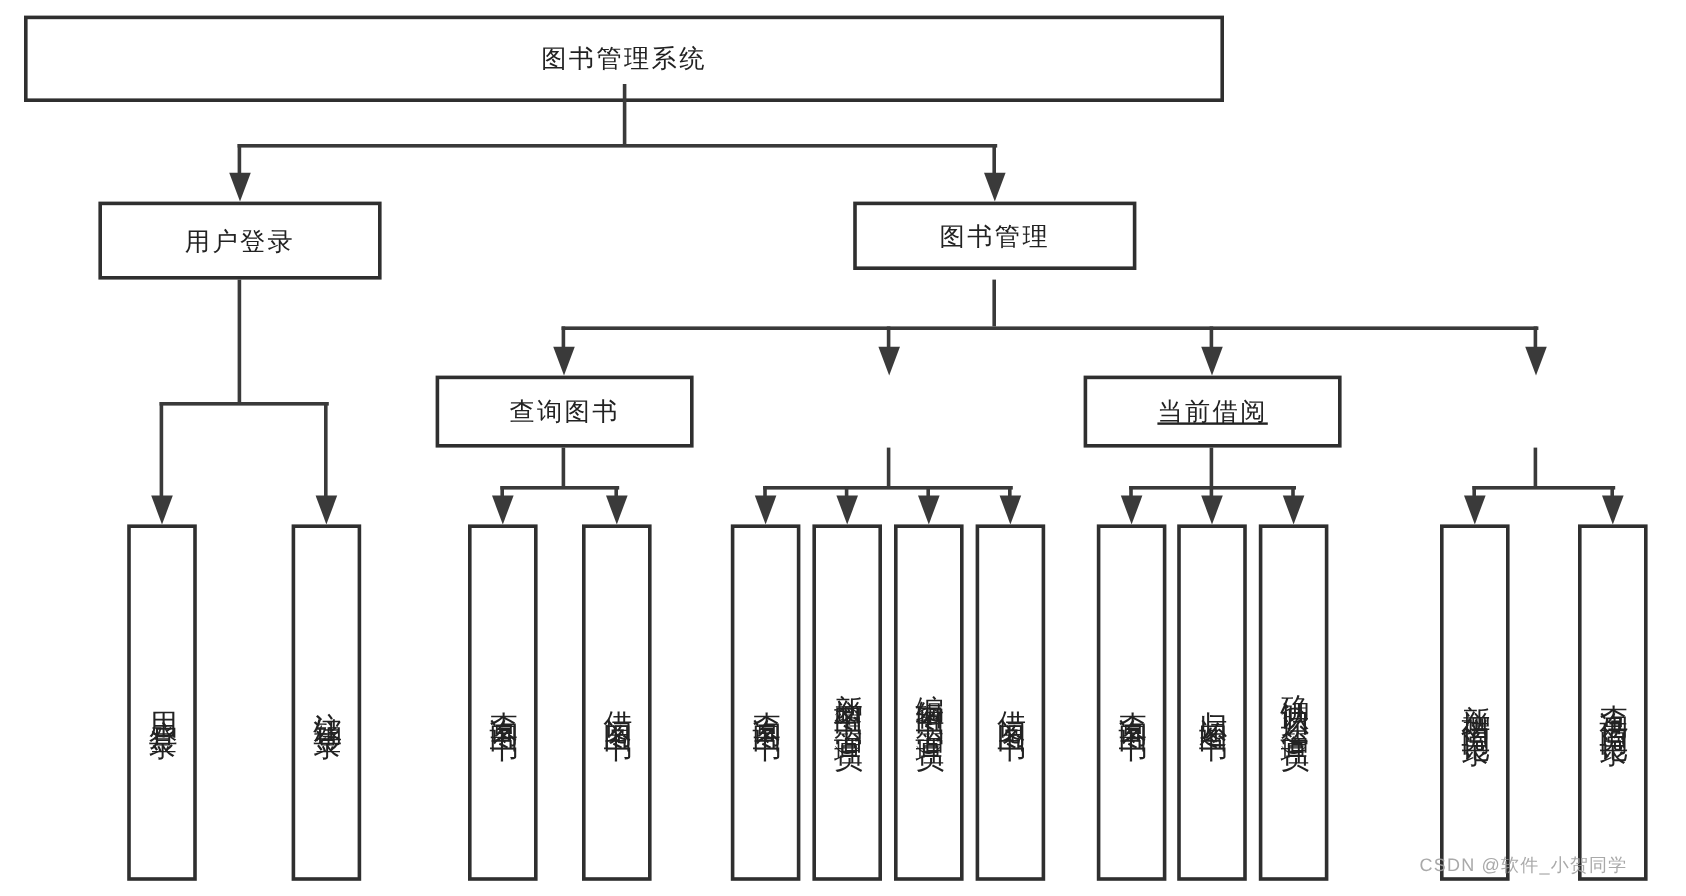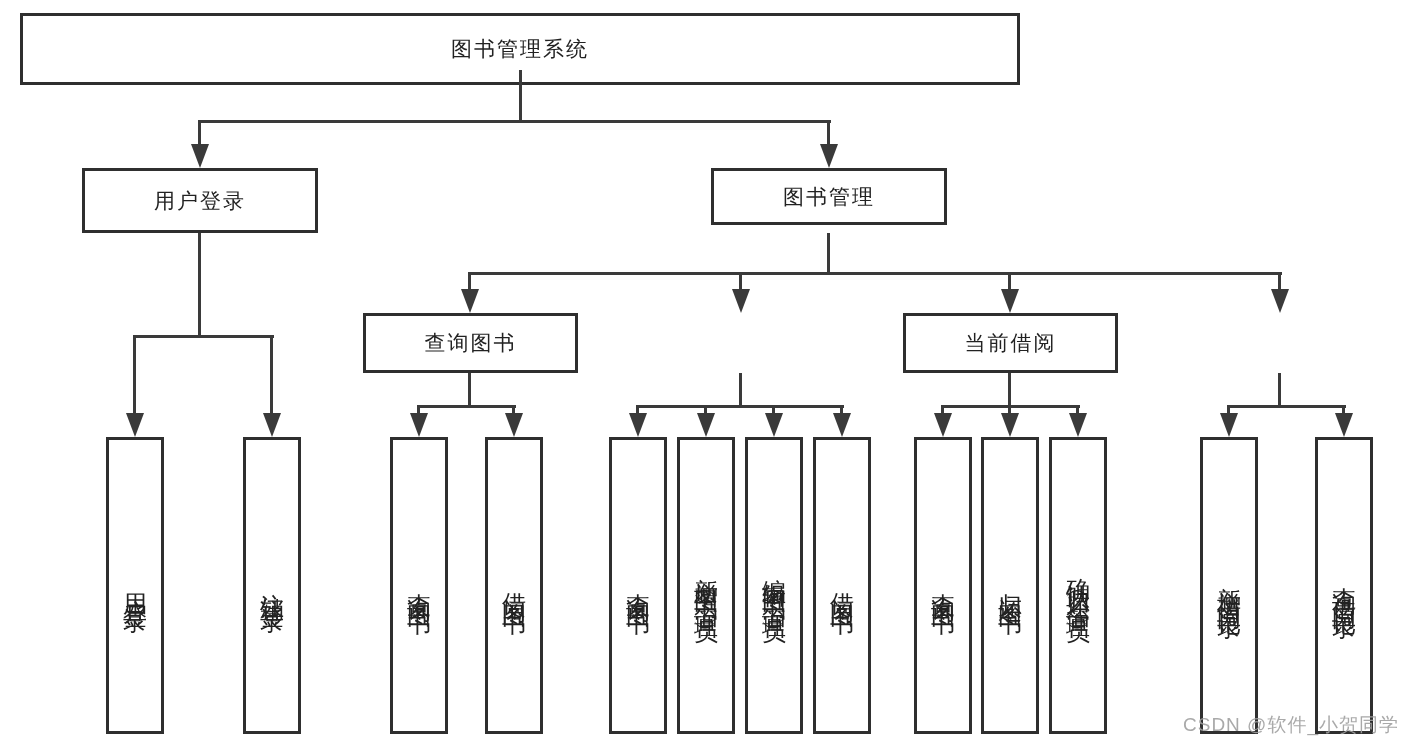--- a/index.html
+++ b/index.html
@@ -34,21 +34,21 @@
   .arrow {
     position:absolute;
     width:0; height:0;
     border-left:9px solid transparent;
     border-right:9px solid transparent;
     border-top:24px solid #3a3a3a;
   }
   .watermark {
     position:absolute;
     left:1183px; top:712px;
-    font-size:19px;
+    font-size:15px;
     letter-spacing:1px;
     color:rgba(160,160,160,0.9);
     z-index:20;
     white-space:nowrap;
   }
 </style>
 </head>
 <body>
 
 <div id="canvas">
@@ -85,21 +85,21 @@
   <div class="vline" style="left:739px;  top:272px; height:20px;"></div>
   <div class="arrow" style="left:732px;  top:289px;"></div>
   <div class="vline" style="left:1008px; top:272px; height:20px;"></div>
   <div class="arrow" style="left:1001px; top:289px;"></div>
   <div class="vline" style="left:1278px; top:272px; height:20px;"></div>
   <div class="arrow" style="left:1271px; top:289px;"></div>
 
   <div class="box" style="left:363px; top:313px; width:215px; height:60px;">
     <span class="hlabel">查询图书</span>
   </div>
-  <div class="box" style="left:903px; top:313px; width:215px; height:60px;">
+  <div class="box" style="left:903px; top:313px; width:215px; height:60px;text-decoration:underline;">
     <span class="hlabel">当前借阅</span>
   </div>
 
   <div class="vline" style="left:468px; top:373px; height:32px;"></div>
   <div class="hline" style="left:417px; top:405px; width:99px;"></div>
   <div class="vline" style="left:417px; top:405px; height:10px;"></div>
   <div class="arrow" style="left:410px; top:413px;"></div>
   <div class="vline" style="left:512px; top:405px; height:10px;"></div>
   <div class="arrow" style="left:505px; top:413px;"></div>
 

